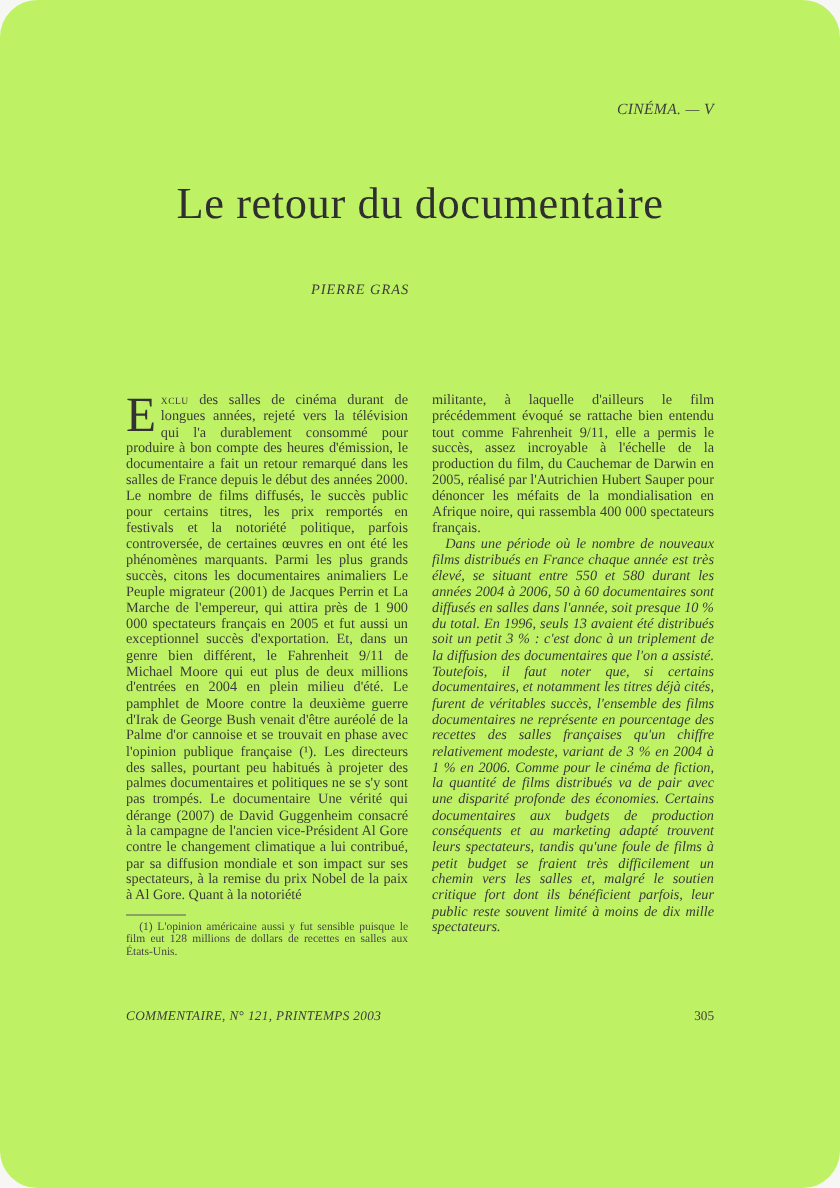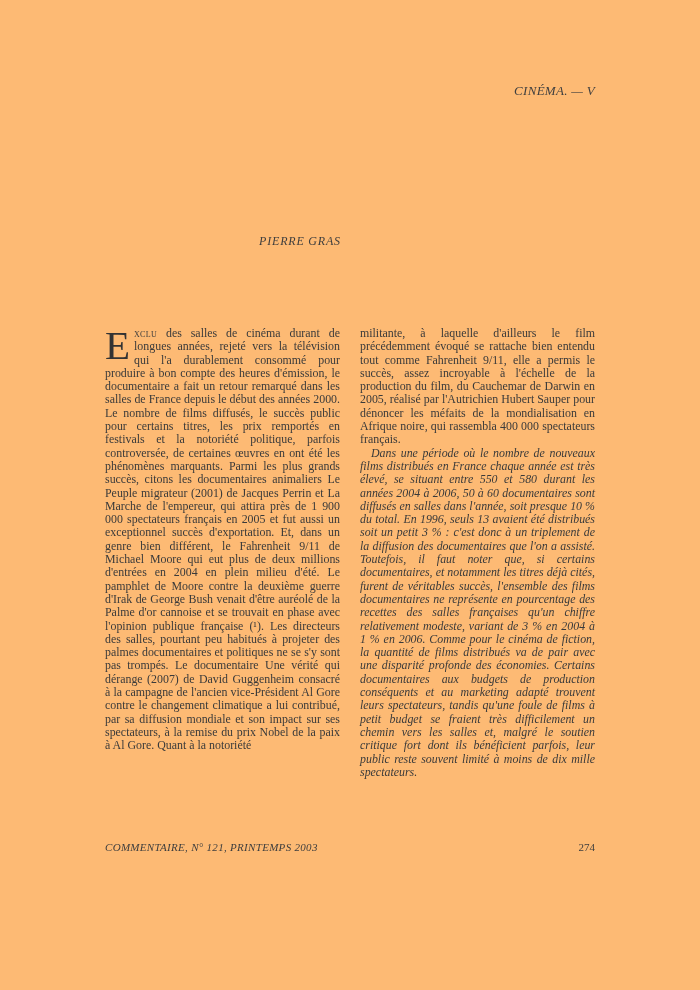--- a/index.html
+++ b/index.html
@@ -4,23 +4,24 @@
 <style>
   html, body { margin: 0; padding: 0; }
   body {
     width: 700px; height: 990px;
     background: #f6f6f4;
     font-family: "Liberation Serif", "DejaVu Serif", serif;
   }
   .page {
     position: relative;
     width: 700px; height: 990px;
-    background: #fdba74;
+    background: #bef264;
     color: #3a3a3a;
     overflow: hidden;
+    border-radius: 31px;
   }
   .running-head {
     position: absolute;
     top: 83px; right: 105px;
     font-style: italic;
     font-size: 13px;
     letter-spacing: 0.3px;
     color: #3f3f3f;
   }
   .article-title {
@@ -93,35 +94,40 @@
   .footer-journal { font-style: italic; letter-spacing: 0.3px; color: #3e3e3e; }
   .footer-page { color: #3e3e3e; }
 </style>
 </head>
 <body>
 
 <div class="page">
 
   <div class="running-head">CINÉMA. — V</div>
 
+  <h1 class="article-title">Le retour du documentaire</h1>
 
   <div class="author">PIERRE GRAS</div>
 
   <div class="columns">
 
     <div class="col">
       <p><span class="dropcap">E</span><span><span class="seg-sc">xclu</span><span> des salles de cinéma durant de longues années, rejeté vers la télévision qui l'a durablement consommé pour produire à bon compte des heures d'émission, le documentaire a fait un retour remarqué dans les salles de France depuis le début des années 2000. Le nombre de films diffusés, le succès public pour certains titres, les prix remportés en festivals et la notoriété politique, parfois controversée, de certaines œuvres en ont été les phénomènes marquants. Parmi les plus grands succès, citons les documentaires animaliers </span><span class="seg-i">Le Peuple migrateur</span><span> (2001) de Jacques Perrin et </span><span class="seg-i">La Marche de l'empereur,</span><span> qui attira près de 1 900 000 spectateurs français en 2005 et fut aussi un exceptionnel succès d'exportation. Et, dans un genre bien différent, le </span><span class="seg-i">Fahrenheit 9/11</span><span> de Michael Moore qui eut plus de deux millions d'entrées en 2004 en plein milieu d'été. Le pamphlet de Moore contre la deuxième guerre d'Irak de George Bush venait d'être auréolé de la Palme d'or cannoise et se trouvait en phase avec l'opinion publique française (¹). Les directeurs des salles, pourtant peu habitués à projeter des palmes documentaires et politiques ne se s'y sont pas trompés. Le documentaire </span><span class="seg-i">Une vérité qui dérange</span><span> (2007) de David Guggenheim consacré à la campagne de l'ancien vice-Président Al Gore contre le changement climatique a lui contribué, par sa diffusion mondiale et son impact sur ses spectateurs, à la remise du prix Nobel de la paix à Al Gore. Quant à la notoriété</span></span></p>
 
+      <div class="footnote-block">
+        <div class="footnote-rule"></div>
+        <p class="footnote"><span>(1) L'opinion américaine aussi y fut sensible puisque le film eut 128 millions de dollars de recettes en salles aux États-Unis.</span></p>
+      </div>
     </div>
 
     <div class="col">
       <p><span>militante, à laquelle d'ailleurs le film précédemment évoqué se rattache bien entendu tout comme </span><span class="seg-i">Fahrenheit 9/11,</span><span> elle a permis le succès, assez incroyable à l'échelle de la production du film, du </span><span class="seg-i">Cauchemar de Darwin</span><span> en 2005, réalisé par l'Autrichien Hubert Sauper pour dénoncer les méfaits de la mondialisation en Afrique noire, qui rassembla 400 000 spectateurs français.</span></p>
       <p class="para-indent"><span>Dans une période où le nombre de nouveaux films distribués en France chaque année est très élevé, se situant entre 550 et 580 durant les années 2004 à 2006, 50 à 60 documentaires sont diffusés en salles dans l'année, soit presque 10 % du total. En 1996, seuls 13 avaient été distribués soit un petit 3 % : c'est donc à un triplement de la diffusion des documentaires que l'on a assisté. Toutefois, il faut noter que, si certains documentaires, et notamment les titres déjà cités, furent de véritables succès, l'ensemble des films documentaires ne représente en pourcentage des recettes des salles françaises qu'un chiffre relativement modeste, variant de 3 % en 2004 à 1 % en 2006. Comme pour le cinéma de fiction, la quantité de films distribués va de pair avec une disparité profonde des économies. Certains documentaires aux budgets de production conséquents et au marketing adapté trouvent leurs spectateurs, tandis qu'une foule de films à petit budget se fraient très difficilement un chemin vers les salles et, malgré le soutien critique fort dont ils bénéficient parfois, leur public reste souvent limité à moins de dix mille spectateurs.</span></p>
     </div>
 
   </div>
 
   <div class="footer">
     <span class="footer-journal">COMMENTAIRE, N° 121, PRINTEMPS 2003</span>
-    <span class="footer-page">274</span>
+    <span class="footer-page">305</span>
   </div>
 
 </div>
 
 </body></html>

